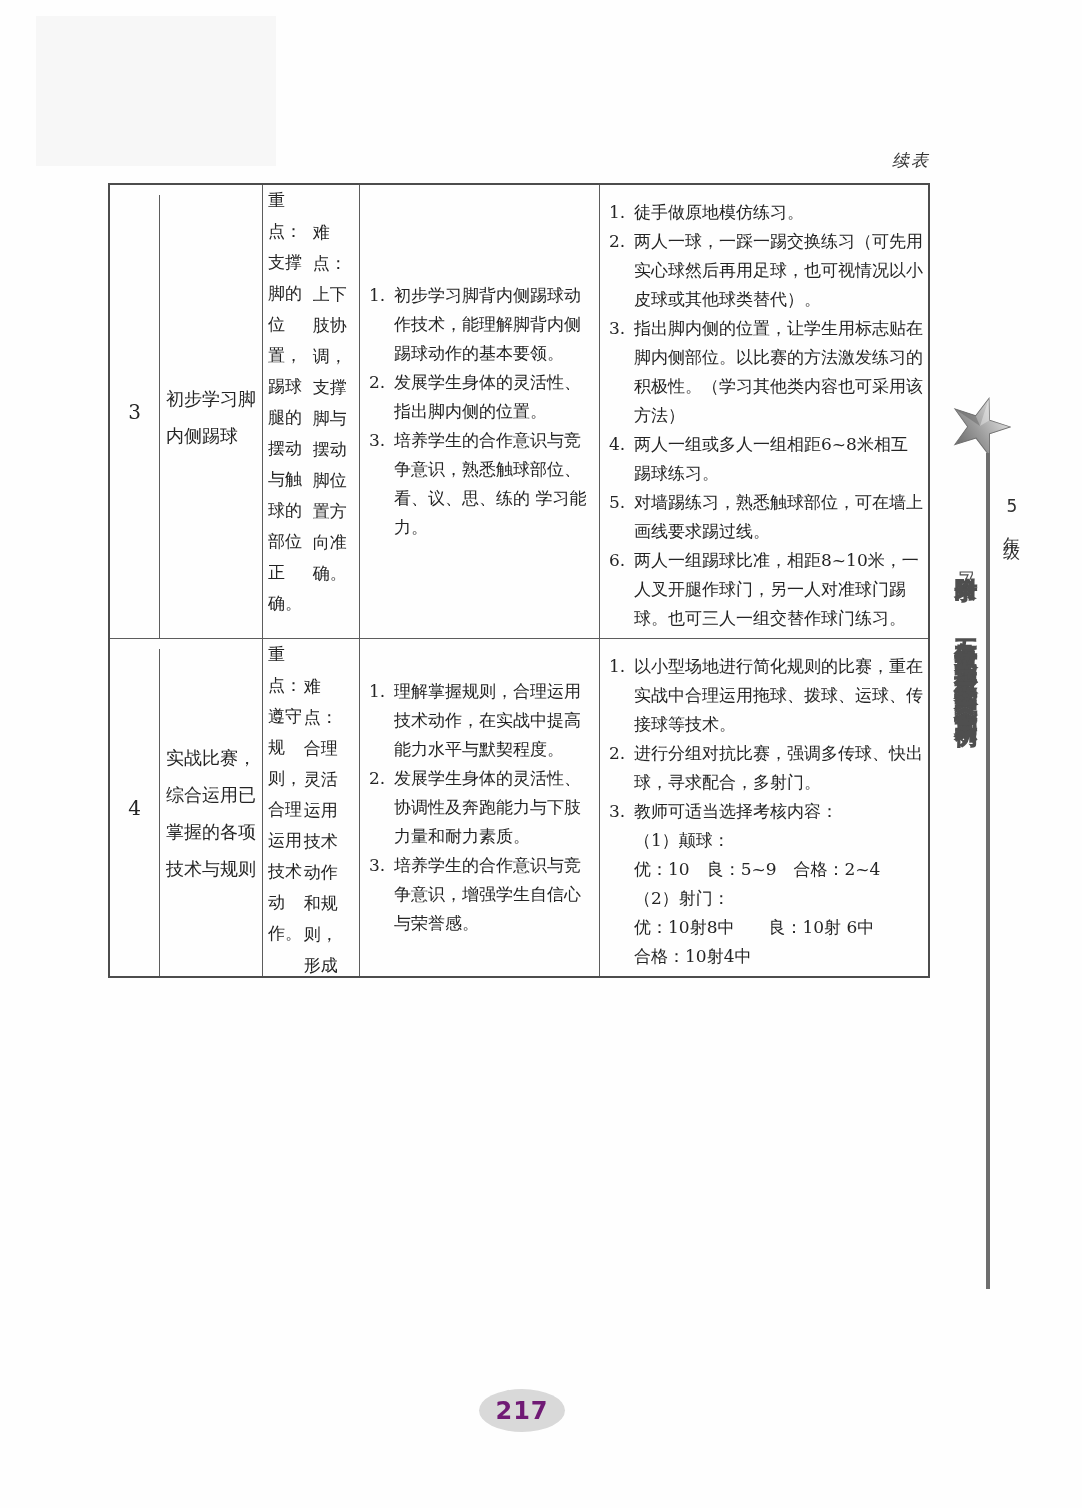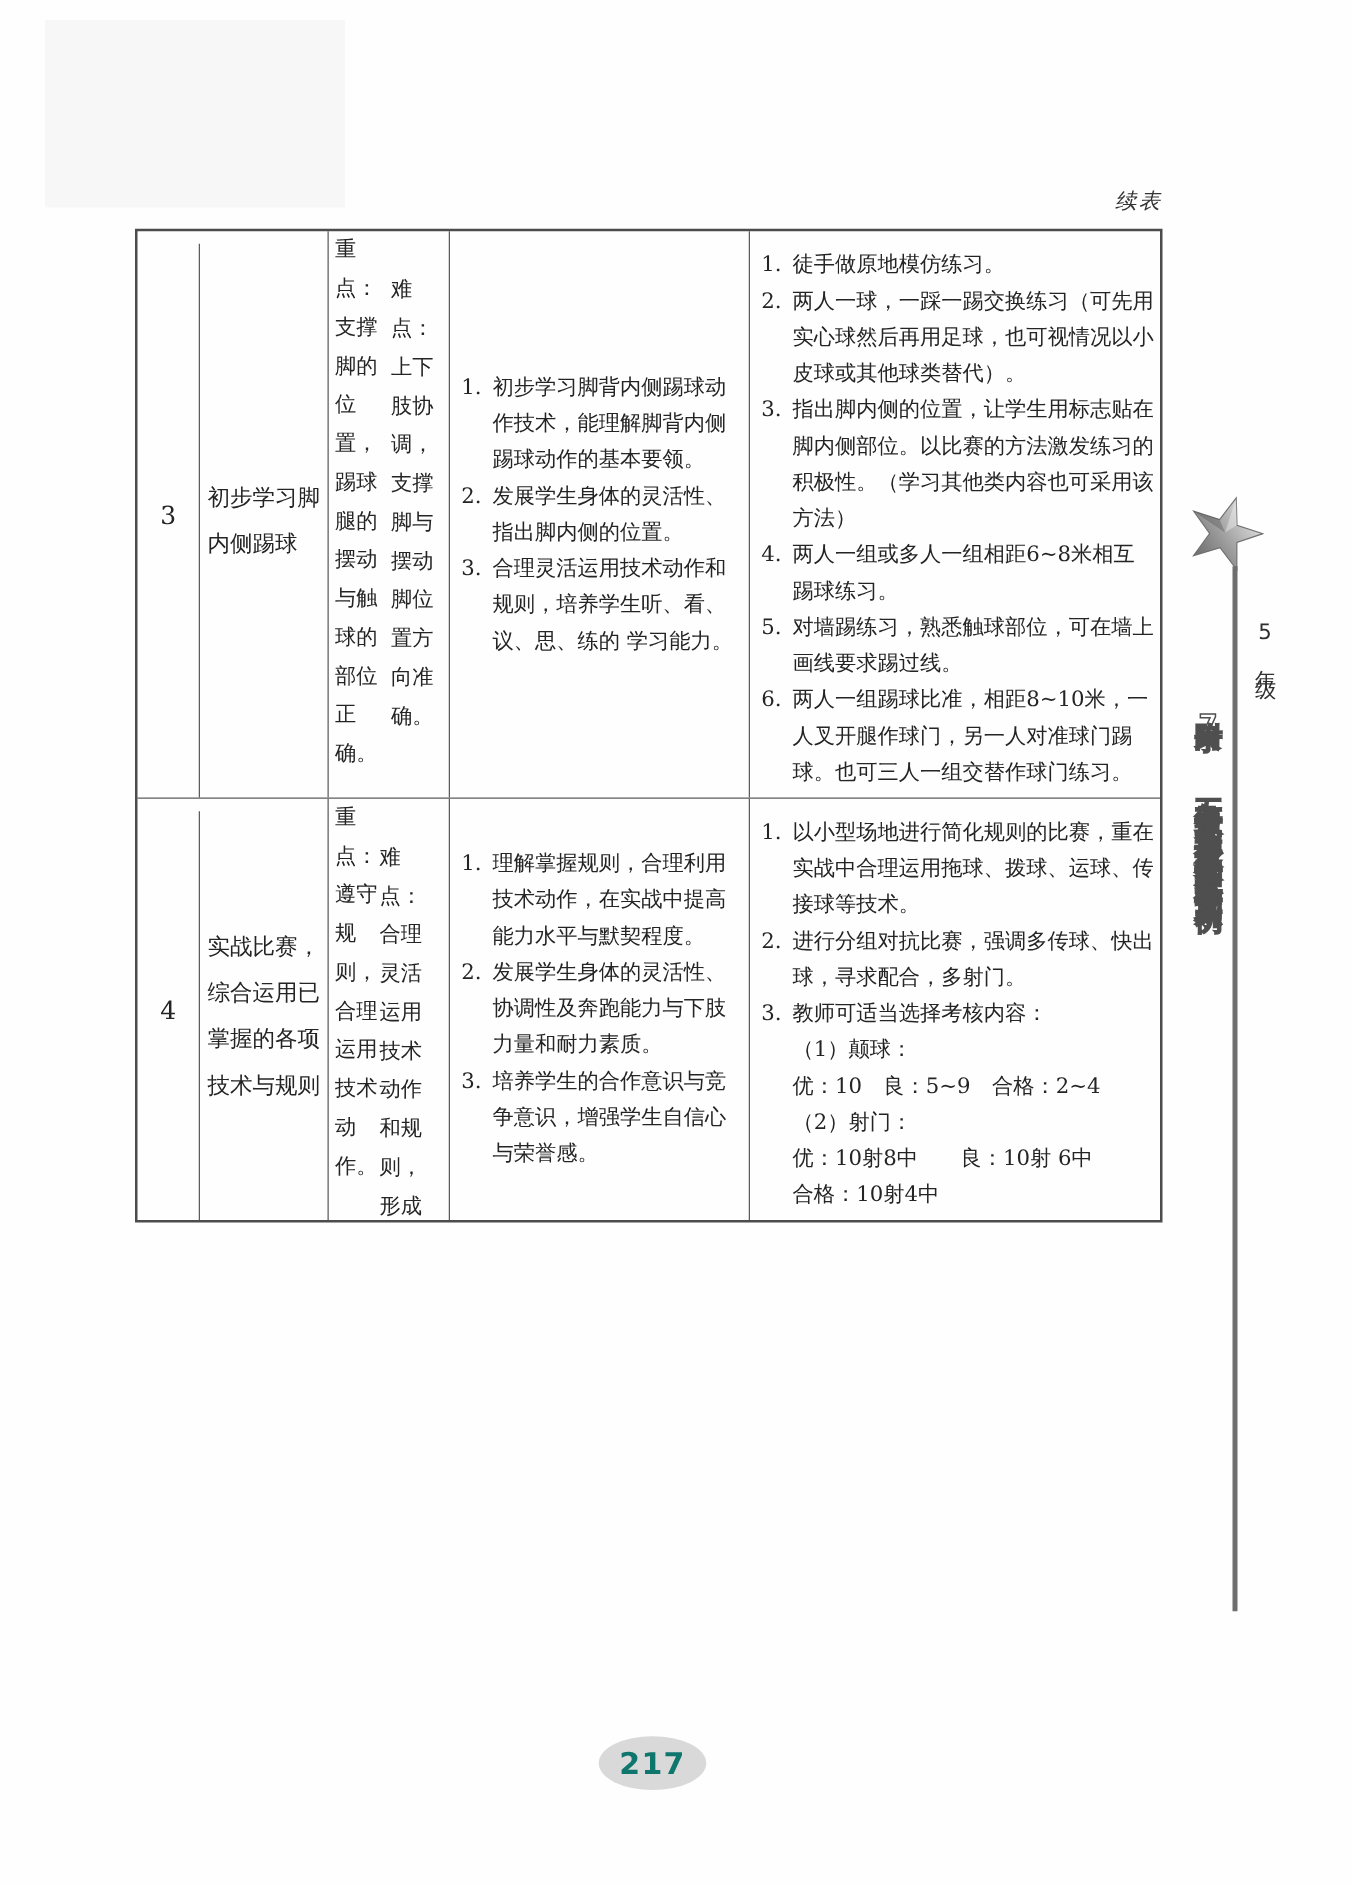--- a/index.html
+++ b/index.html
@@ -41,21 +41,21 @@
             color:#ffffff;-webkit-text-stroke:1.2px #4f4f4f;
             font-family:"DejaVu Sans","Liberation Sans",sans-serif;font-weight:bold;}
   .appendix .part{display:inline-block;}
   .appendix .part2{margin-top:24px;}
   .appendix .part3{text-orientation:mixed;}
 
   
   .pagenum{position:absolute;left:479px;top:1389px;width:86px;height:43px;background:#d9d9d9;
            border-radius:50%;display:flex;align-items:center;justify-content:center;
            font-family:"DejaVu Sans","Liberation Sans",sans-serif;font-weight:bold;
-           font-size:24px;color:#0f766e;letter-spacing:1px;}
+           font-size:24px;color:#701a75;letter-spacing:1px;}
 </style>
 </head>
 <body>
 
 <div id="page">
 
   <div class="scan-shade"></div>
 
   <div class="continued">续表</div>
 
@@ -71,21 +71,21 @@
           <div class="item">
             <div class="num">1.</div>
             <div class="txt">初步学习脚背内侧踢球动作技术，能理解脚背内侧踢球动作的基本要领。</div>
           </div>
           <div class="item">
             <div class="num">2.</div>
             <div class="txt">发展学生身体的灵活性、指出脚内侧的位置。</div>
           </div>
           <div class="item">
             <div class="num">3.</div>
-            <div class="txt">合理灵活运用技术动作和规则，培养学生听、看、议、思、练的 学习能力。</div>
+            <div class="txt">培养学生的合作意识与竞争意识，熟悉触球部位、看、议、思、练的 学习能力。</div>
           </div>
         </div>
         <div class="cell cell-methods">
           <div class="item">
             <div class="num">1.</div>
             <div class="txt">徒手做原地模仿练习。</div>
           </div>
           <div class="item">
             <div class="num">2.</div>
             <div class="txt">两人一球，一踩一踢交换练习（可先用实心球然后再用足球，也可视情况以小皮球或其他球类替代）。</div>
@@ -111,21 +111,21 @@
       <div class="trow trow1">
         <div class="cell cell-no">4</div>
         <div class="cell cell-content">实战比赛，综合运用已掌握的各项技术与规则</div>
         <div class="cell cell-points">
           <div class="para">重点：遵守规则，合理运用技术动作。</div>
           <div class="para">难点：合理灵活运用技术动作和规则，形成默契配合。</div>
         </div>
         <div class="cell cell-goals">
           <div class="item">
             <div class="num">1.</div>
-            <div class="txt">理解掌握规则，合理利用技术动作，在实战中提高能力水平与默契程度。</div>
+            <div class="txt">理解掌握规则，合理运用技术动作，在实战中提高能力水平与默契程度。</div>
           </div>
           <div class="item">
             <div class="num">2.</div>
             <div class="txt">发展学生身体的灵活性、协调性及奔跑能力与下肢力量和耐力素质。</div>
           </div>
           <div class="item">
             <div class="num">3.</div>
             <div class="txt">培养学生的合作意识与竞争意识，增强学生自信心与荣誉感。</div>
           </div>
         </div>

